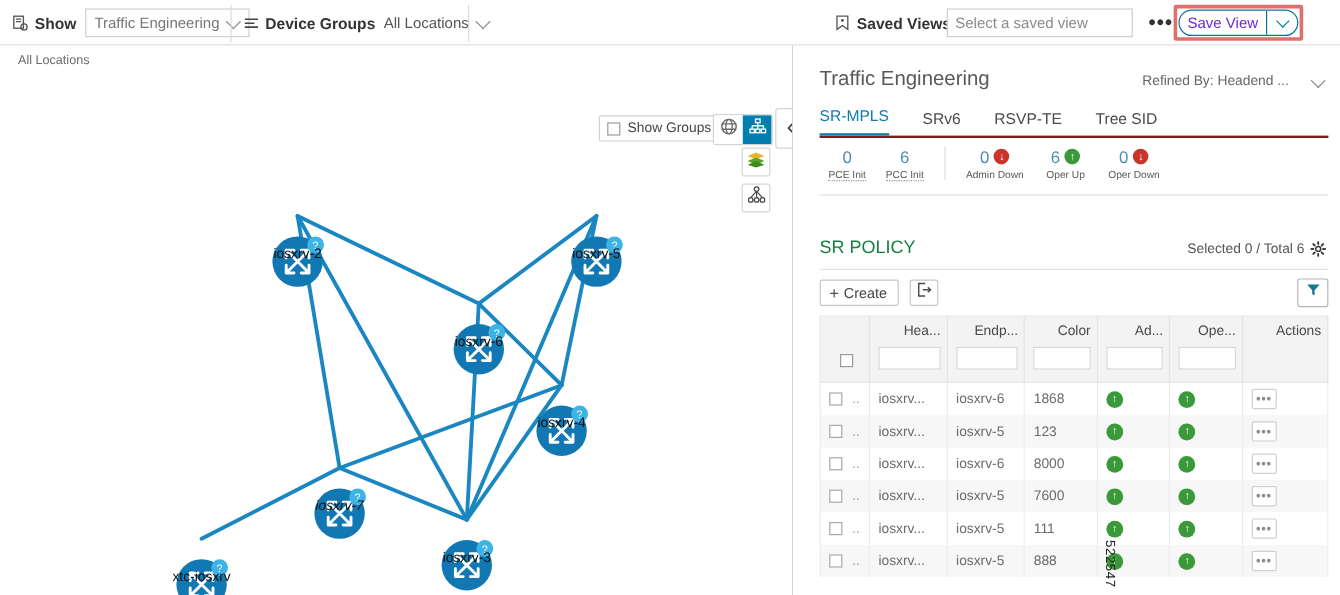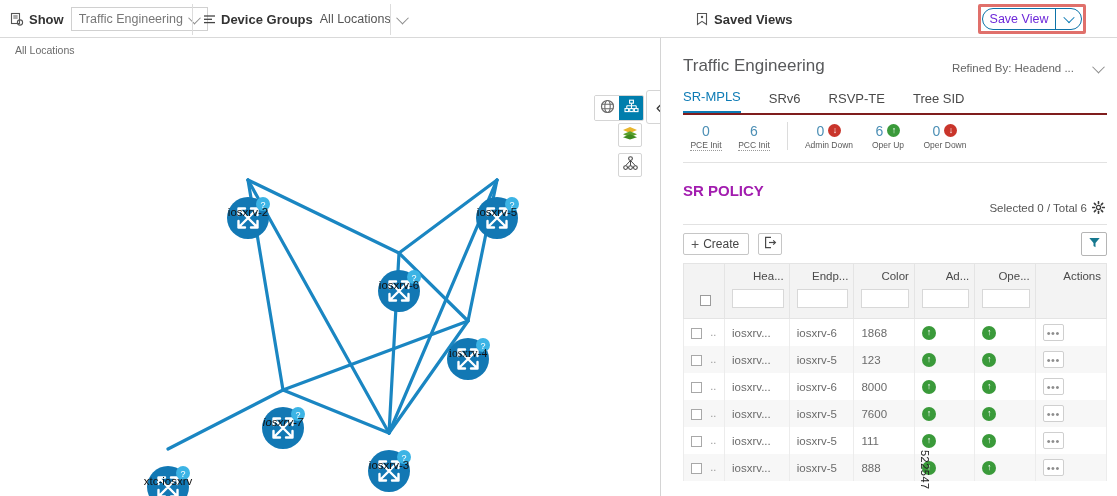--- a/index.html
+++ b/index.html
@@ -198,22 +198,22 @@
   .badge-up { background: #3a9a3a; }
   .stat-sep {
     width: 1px; height: 28px; background: #dcdcdc; margin: 0 10px 0 8px;
   }
   .stats-rule {
     position: absolute; left: 22px; top: 124px; width: 424px;
     height: 1px; background: #e2e2e2;
   }
 
   .sec-title {
-    position: absolute; left: 22px; top: 144px;
-    font-size: 15px; color: #a21caf; font-weight: bold;
+    position: absolute; left: 22px; top: 160px;
+    font-size: 15px; color: #15803d;
   }
   .sec-right {
     position: absolute; right: 12px; top: 163px;
     font-size: 11.5px; color: #555; display: flex; align-items: center;
   }
   .gear {
     margin-left: 5px; display: inline-flex;
   }
   .sec-rule {
     position: absolute; left: 22px; top: 186px; width: 424px;
@@ -347,20 +347,26 @@
     <div class="tb-group" style="left:695px;">
       <span class="tb-icon">
         <svg width="14" height="14" viewBox="0 0 14 14">
           <path d="M2.5 1.5 h9 v11 l-4.5 -3.2 l-4.5 3.2 z" fill="none" stroke="#555" stroke-width="1.1"></path>
           <circle cx="7" cy="5" r="1.2" fill="#555"></circle>
         </svg>
       </span>
       <span class="saved-views-label">Saved Views</span>
     </div>
 
+    <div class="tb-group" style="left:789px;">
+      <div class="sv-input">
+        <span>Select a saved view</span>
+      </div>
+      <span class="ellipsis-btn" style="margin-left:9px;">•••</span>
+    </div>
 
     <div class="save-view-wrap">
       <div class="save-view-btn">
         <span class="save-view-text">Save View</span>
         <span class="save-view-split">
           <i class="chev-blue"></i>
         </span>
       </div>
     </div>
   </div>
@@ -460,25 +466,29 @@
                    M168 449 L158.5 458.5 M158.5 458.5 l6.5 0 M158.5 458.5 l0 -6.5" stroke="#fff" stroke-width="2.4" fill="none" stroke-linecap="round"></path>
           <circle cx="183" cy="435" r="7" fill="#3cb4e5"></circle>
           <text x="183" y="438.5" font-size="9" fill="#fff" text-anchor="middle" font-family="Liberation Sans, sans-serif">?</text>
         </g>
       </g>
     </svg>
 
     <div class="node-label" style="left:248px; top:168px;">iosxrv-2</div>
     <div class="node-label" style="left:497px; top:168px;">iosxrv-5</div>
     <div class="node-label" style="left:399px; top:241px;">iosxrv-6</div>
-    <div class="node-label" style="left:468px; top:309px;font-family:Liberation Serif, serif;">iosxrv-4</div>
+    <div class="node-label" style="left:468px; top:309px;">iosxrv-4</div>
     <div class="node-label" style="left:283px; top:378px;font-style:italic;">iosxrv-7</div>
     <div class="node-label" style="left:389px; top:421px;">iosxrv-3</div>
     <div class="node-label" style="left:168px; top:437px;">xtc-iosxrv</div>
 
+    <div class="show-groups">
+      <span class="cbx"></span>
+      <span>Show Groups</span>
+    </div>
 
     <div class="segbtns">
       <div class="segbtn">
         <span>
           <svg width="15" height="15" viewBox="0 0 15 15">
             <circle cx="7.5" cy="7.5" r="6" fill="none" stroke="#6a6a6a" stroke-width="1.2"></circle>
             <ellipse cx="7.5" cy="7.5" rx="2.7" ry="6" fill="none" stroke="#6a6a6a" stroke-width="1.1"></ellipse>
             <line x1="1.6" y1="5.3" x2="13.4" y2="5.3" stroke="#6a6a6a" stroke-width="1.1"></line>
             <line x1="1.6" y1="9.7" x2="13.4" y2="9.7" stroke="#6a6a6a" stroke-width="1.1"></line>
           </svg>

